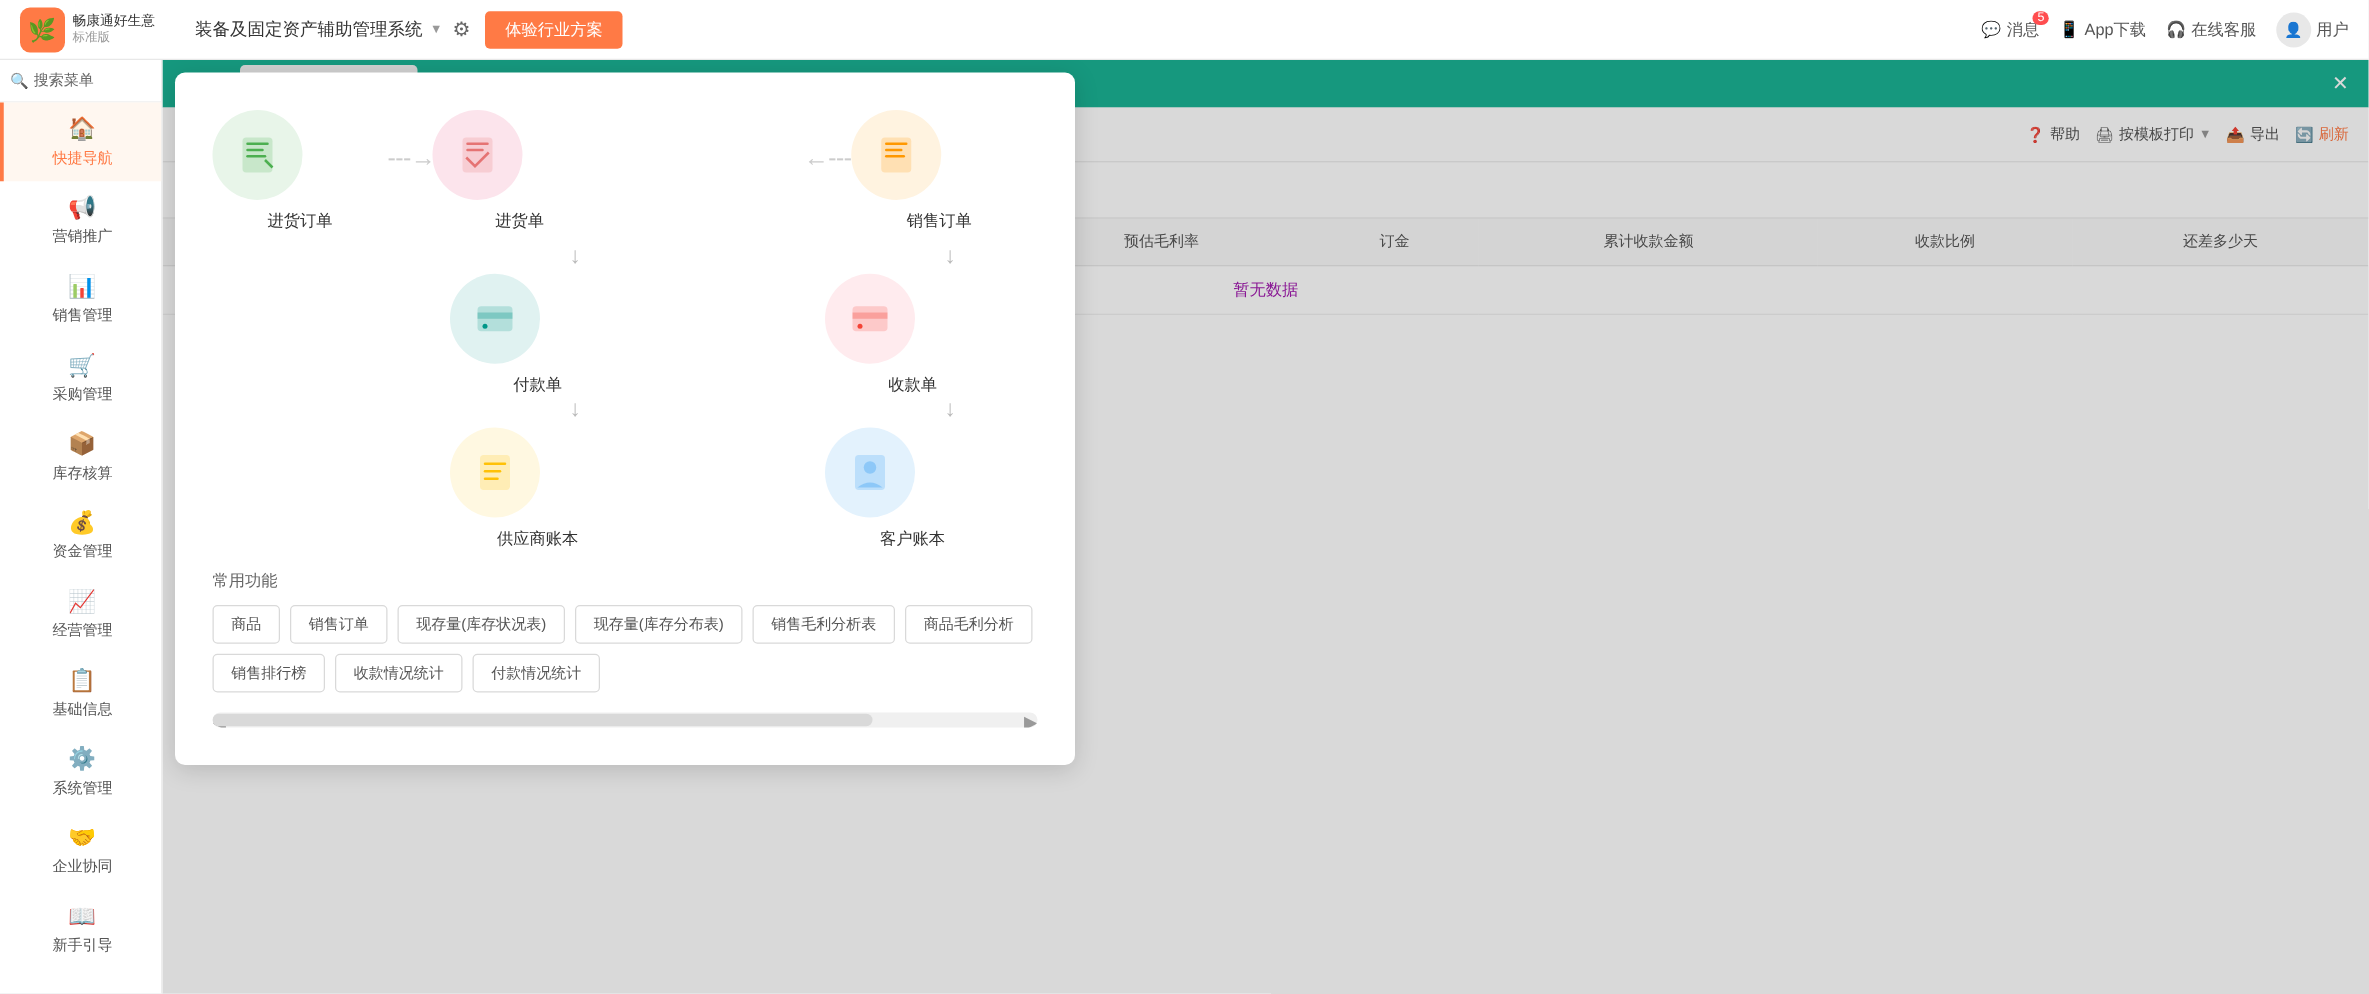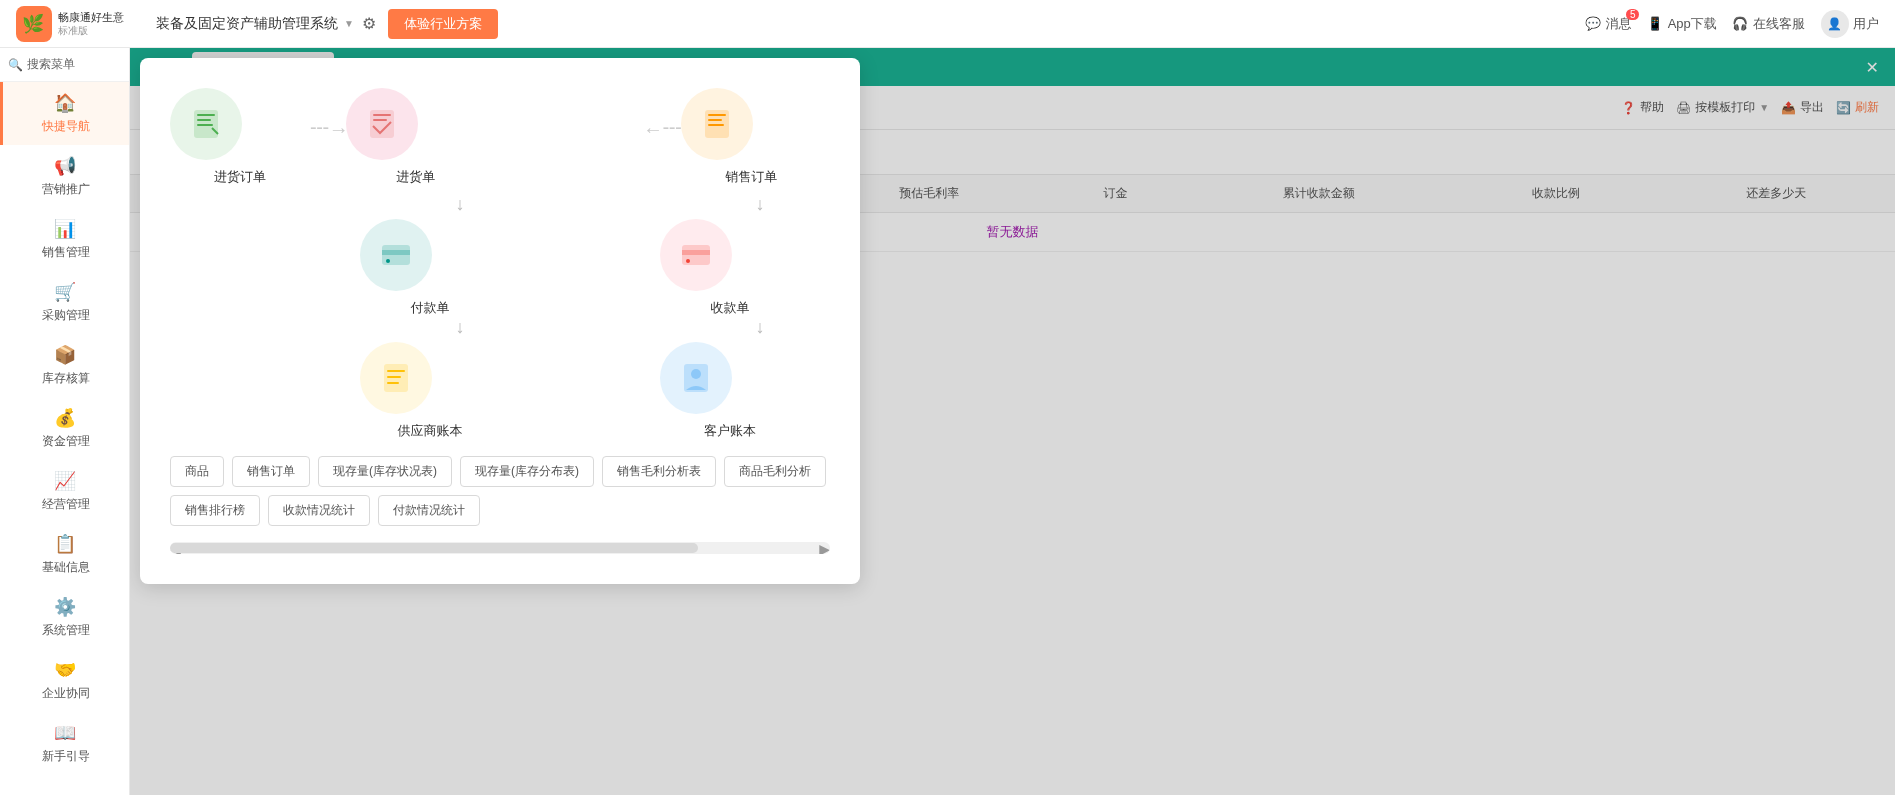--- a/index.html
+++ b/index.html
@@ -357,20 +357,21 @@
                     <rect x="6" y="4" width="24" height="28" rx="3" fill="#2196f3" opacity="0.2"></rect>
                     <circle cx="18" cy="14" r="5" fill="#2196f3" opacity="0.3"></circle>
                     <path d="M8 30 Q18 22 28 30" fill="#2196f3" opacity="0.3"></path>
                   </svg>
               </div>
               <span class="flow-label">客户账本</span>
             </div>
           </div>
 
           <div class="common-functions">
+            <div class="common-title">常用功能</div>
             <div class="func-buttons">
               <button class="func-btn">商品</button>
               <button class="func-btn">销售订单</button>
               <button class="func-btn">现存量(库存状况表)</button>
               <button class="func-btn">现存量(库存分布表)</button>
               <button class="func-btn">销售毛利分析表</button>
               <button class="func-btn">商品毛利分析</button>
             </div>
             <div class="func-buttons" style="margin-top:8px;">
               <button class="func-btn">销售排行榜</button>

